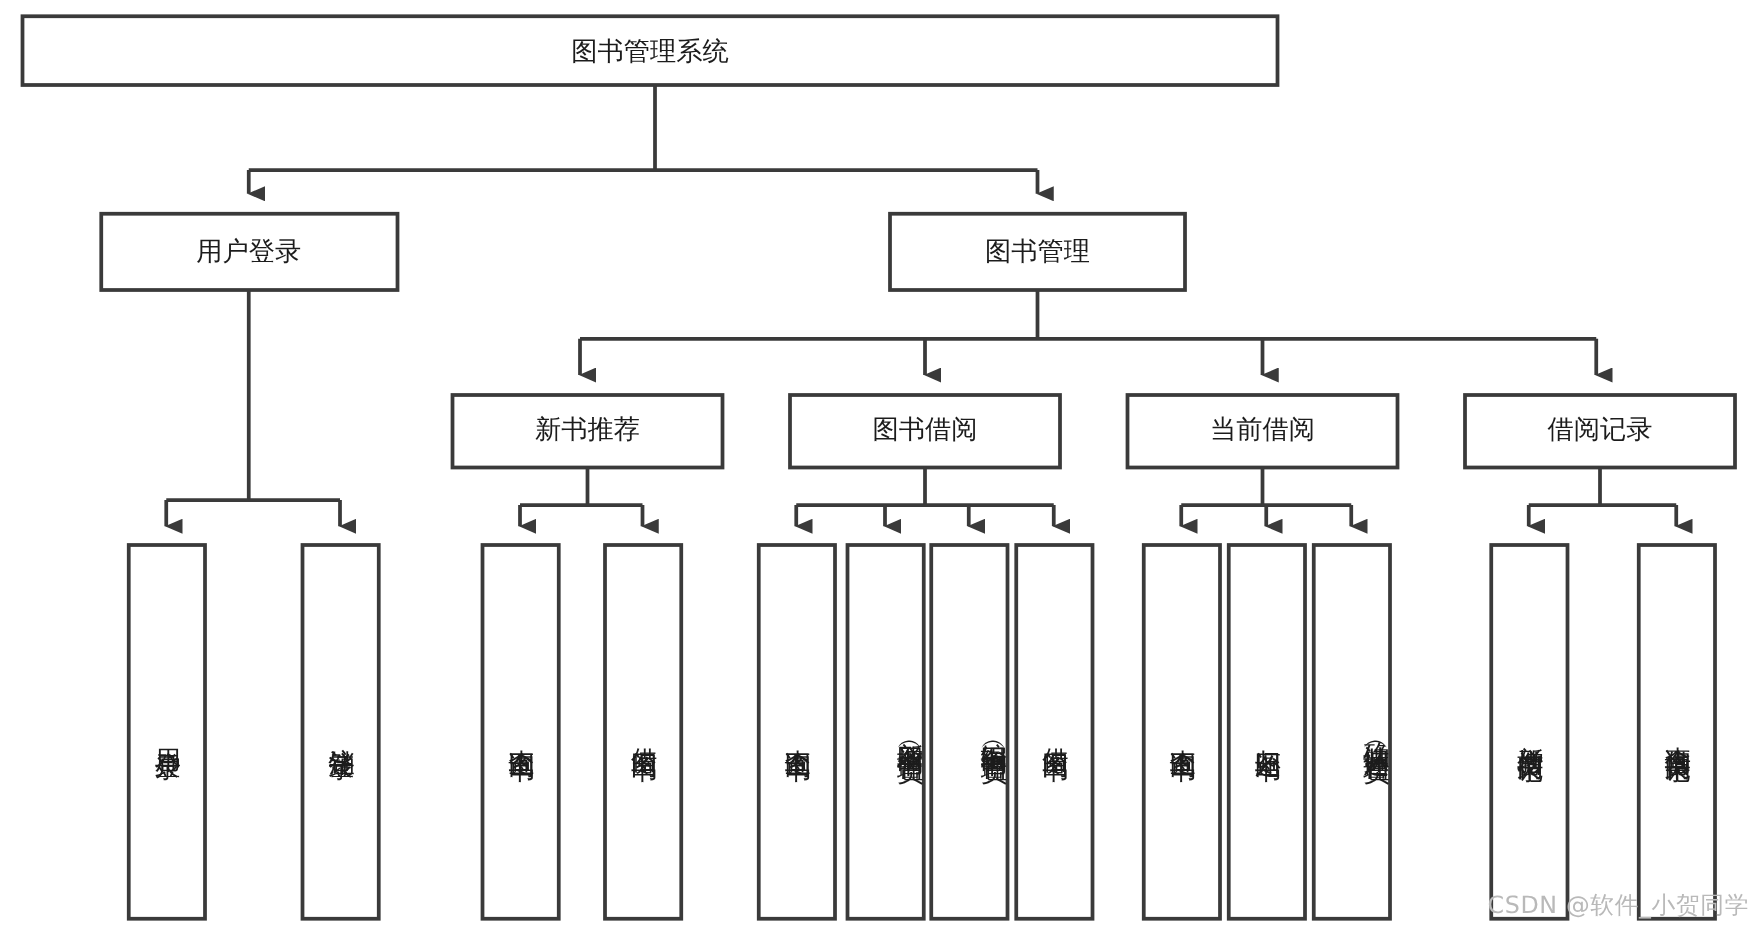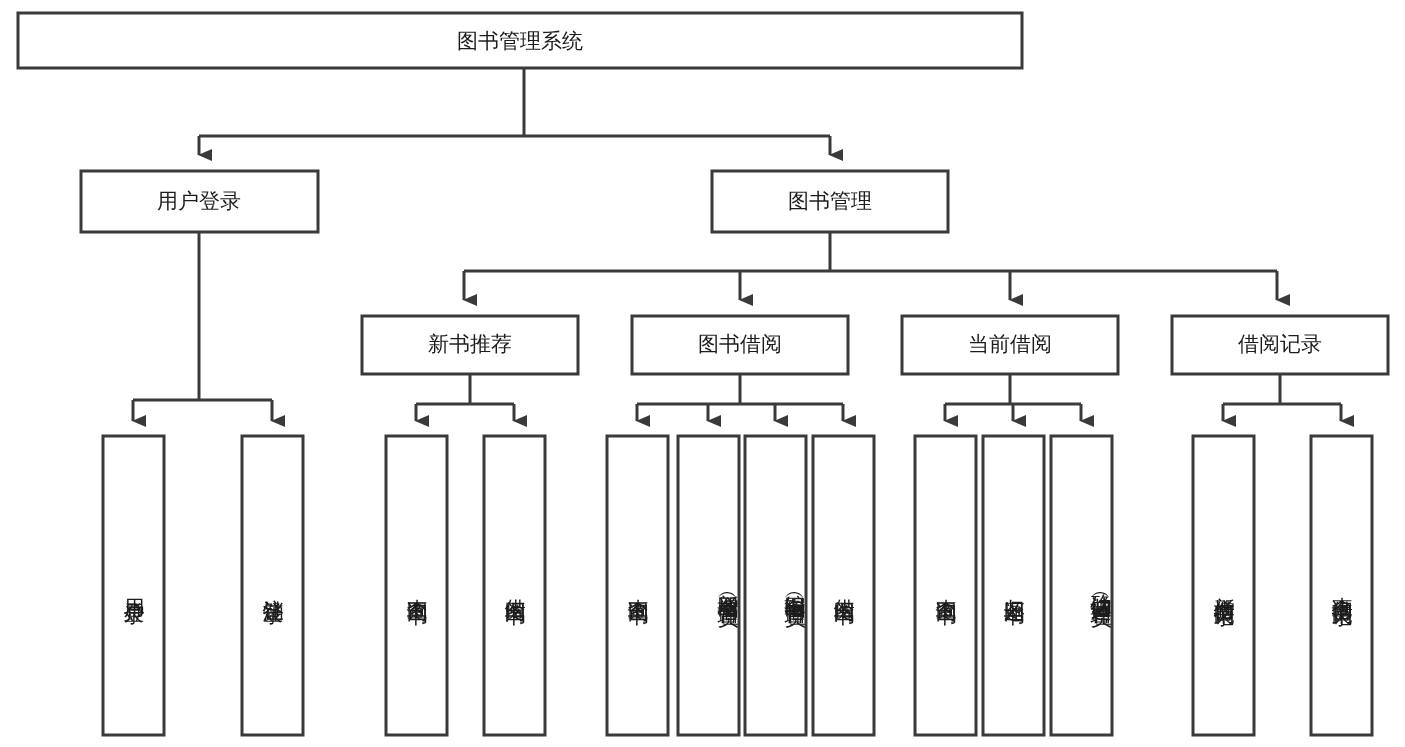--- a/index.html
+++ b/index.html
@@ -176,14 +176,15 @@
   <div class="leaf-label-wrap" style="left:745px; top:440px; width:61px; height:292px; align-items:flex-start;">编辑图书（管理员）</div>
   <div class="leaf-label-wrap" style="left:813px; top:436px; width:61px; height:299px;">借阅图书</div>
 
   <div class="leaf-label-wrap" style="left:915px; top:436px; width:61px; height:299px;">查询图书</div>
   <div class="leaf-label-wrap" style="left:983px; top:436px; width:61px; height:299px;">归还图书</div>
   <div class="leaf-label-wrap" style="left:1051px; top:440px; width:61px; height:292px; align-items:flex-start;">确认归还（管理员）</div>
 
   <div class="leaf-label-wrap" style="left:1193px; top:436px; width:61px; height:299px;">新增借阅记录</div>
   <div class="leaf-label-wrap" style="left:1311px; top:436px; width:61px; height:299px;">查询借阅记录</div>
 
+  <div class="watermark" style="left:1190px; top:711px;">CSDN @软件_小贺同学</div>
 
 </div>
 
 </body></html>

